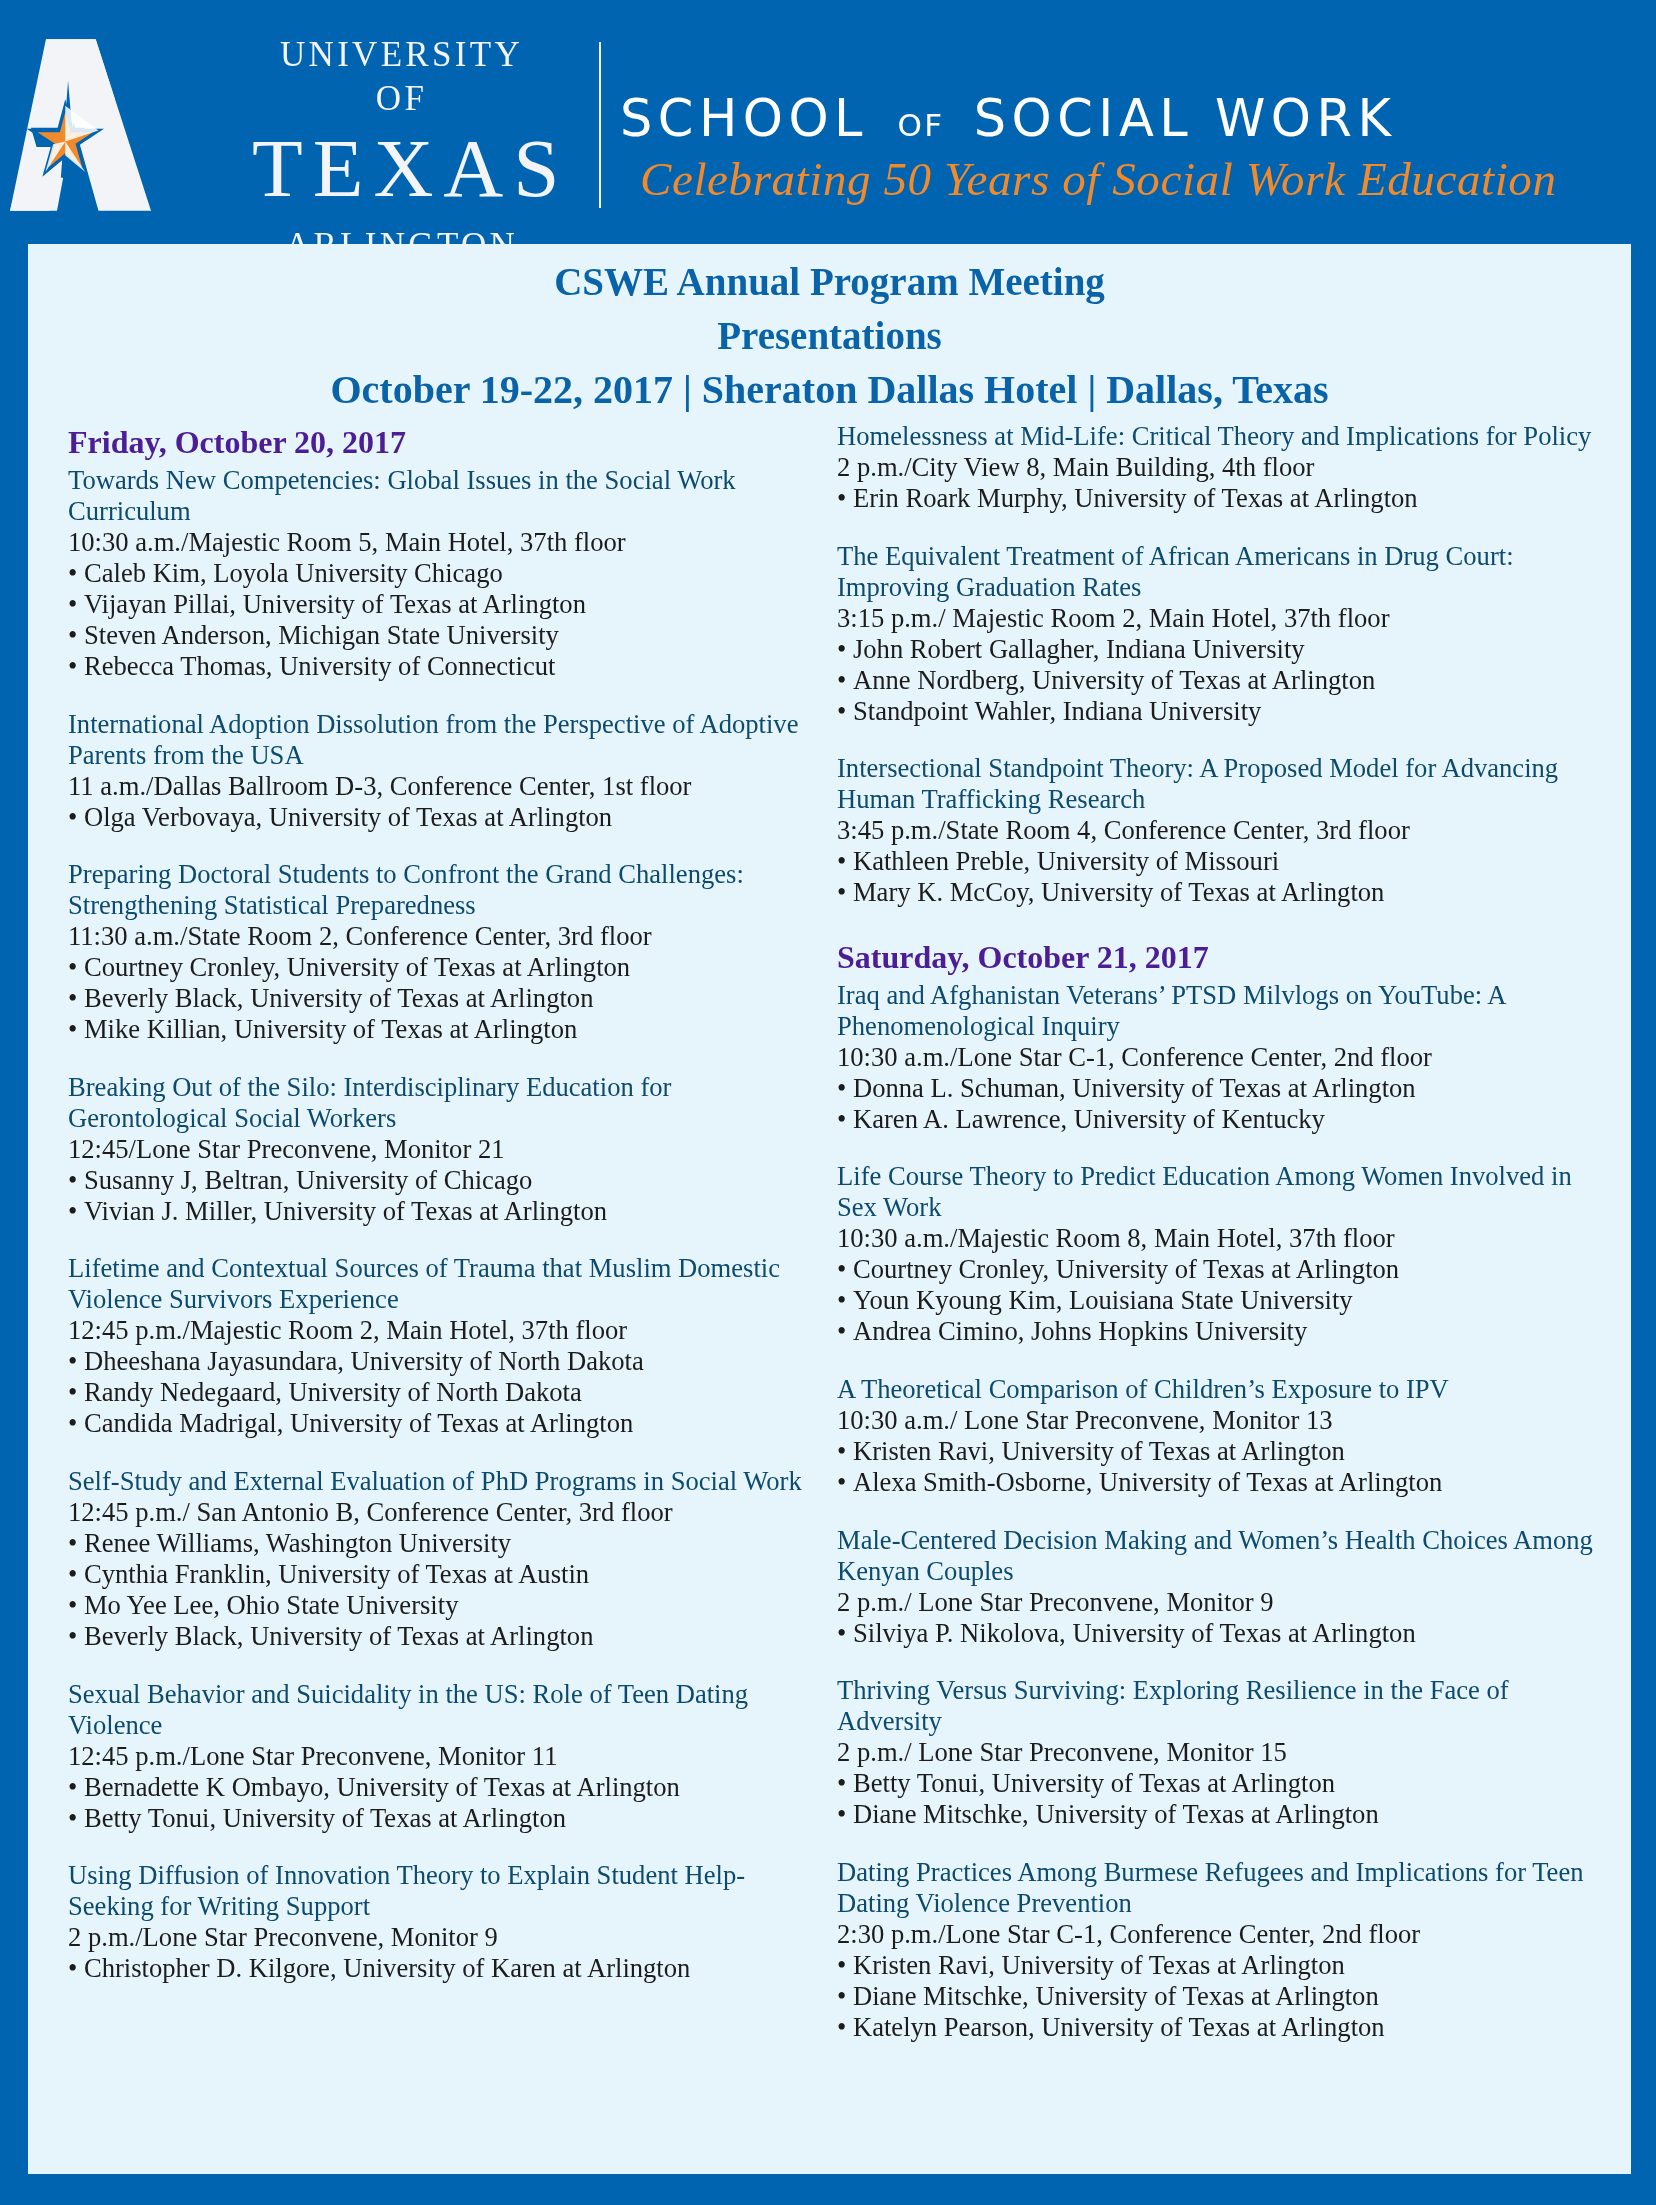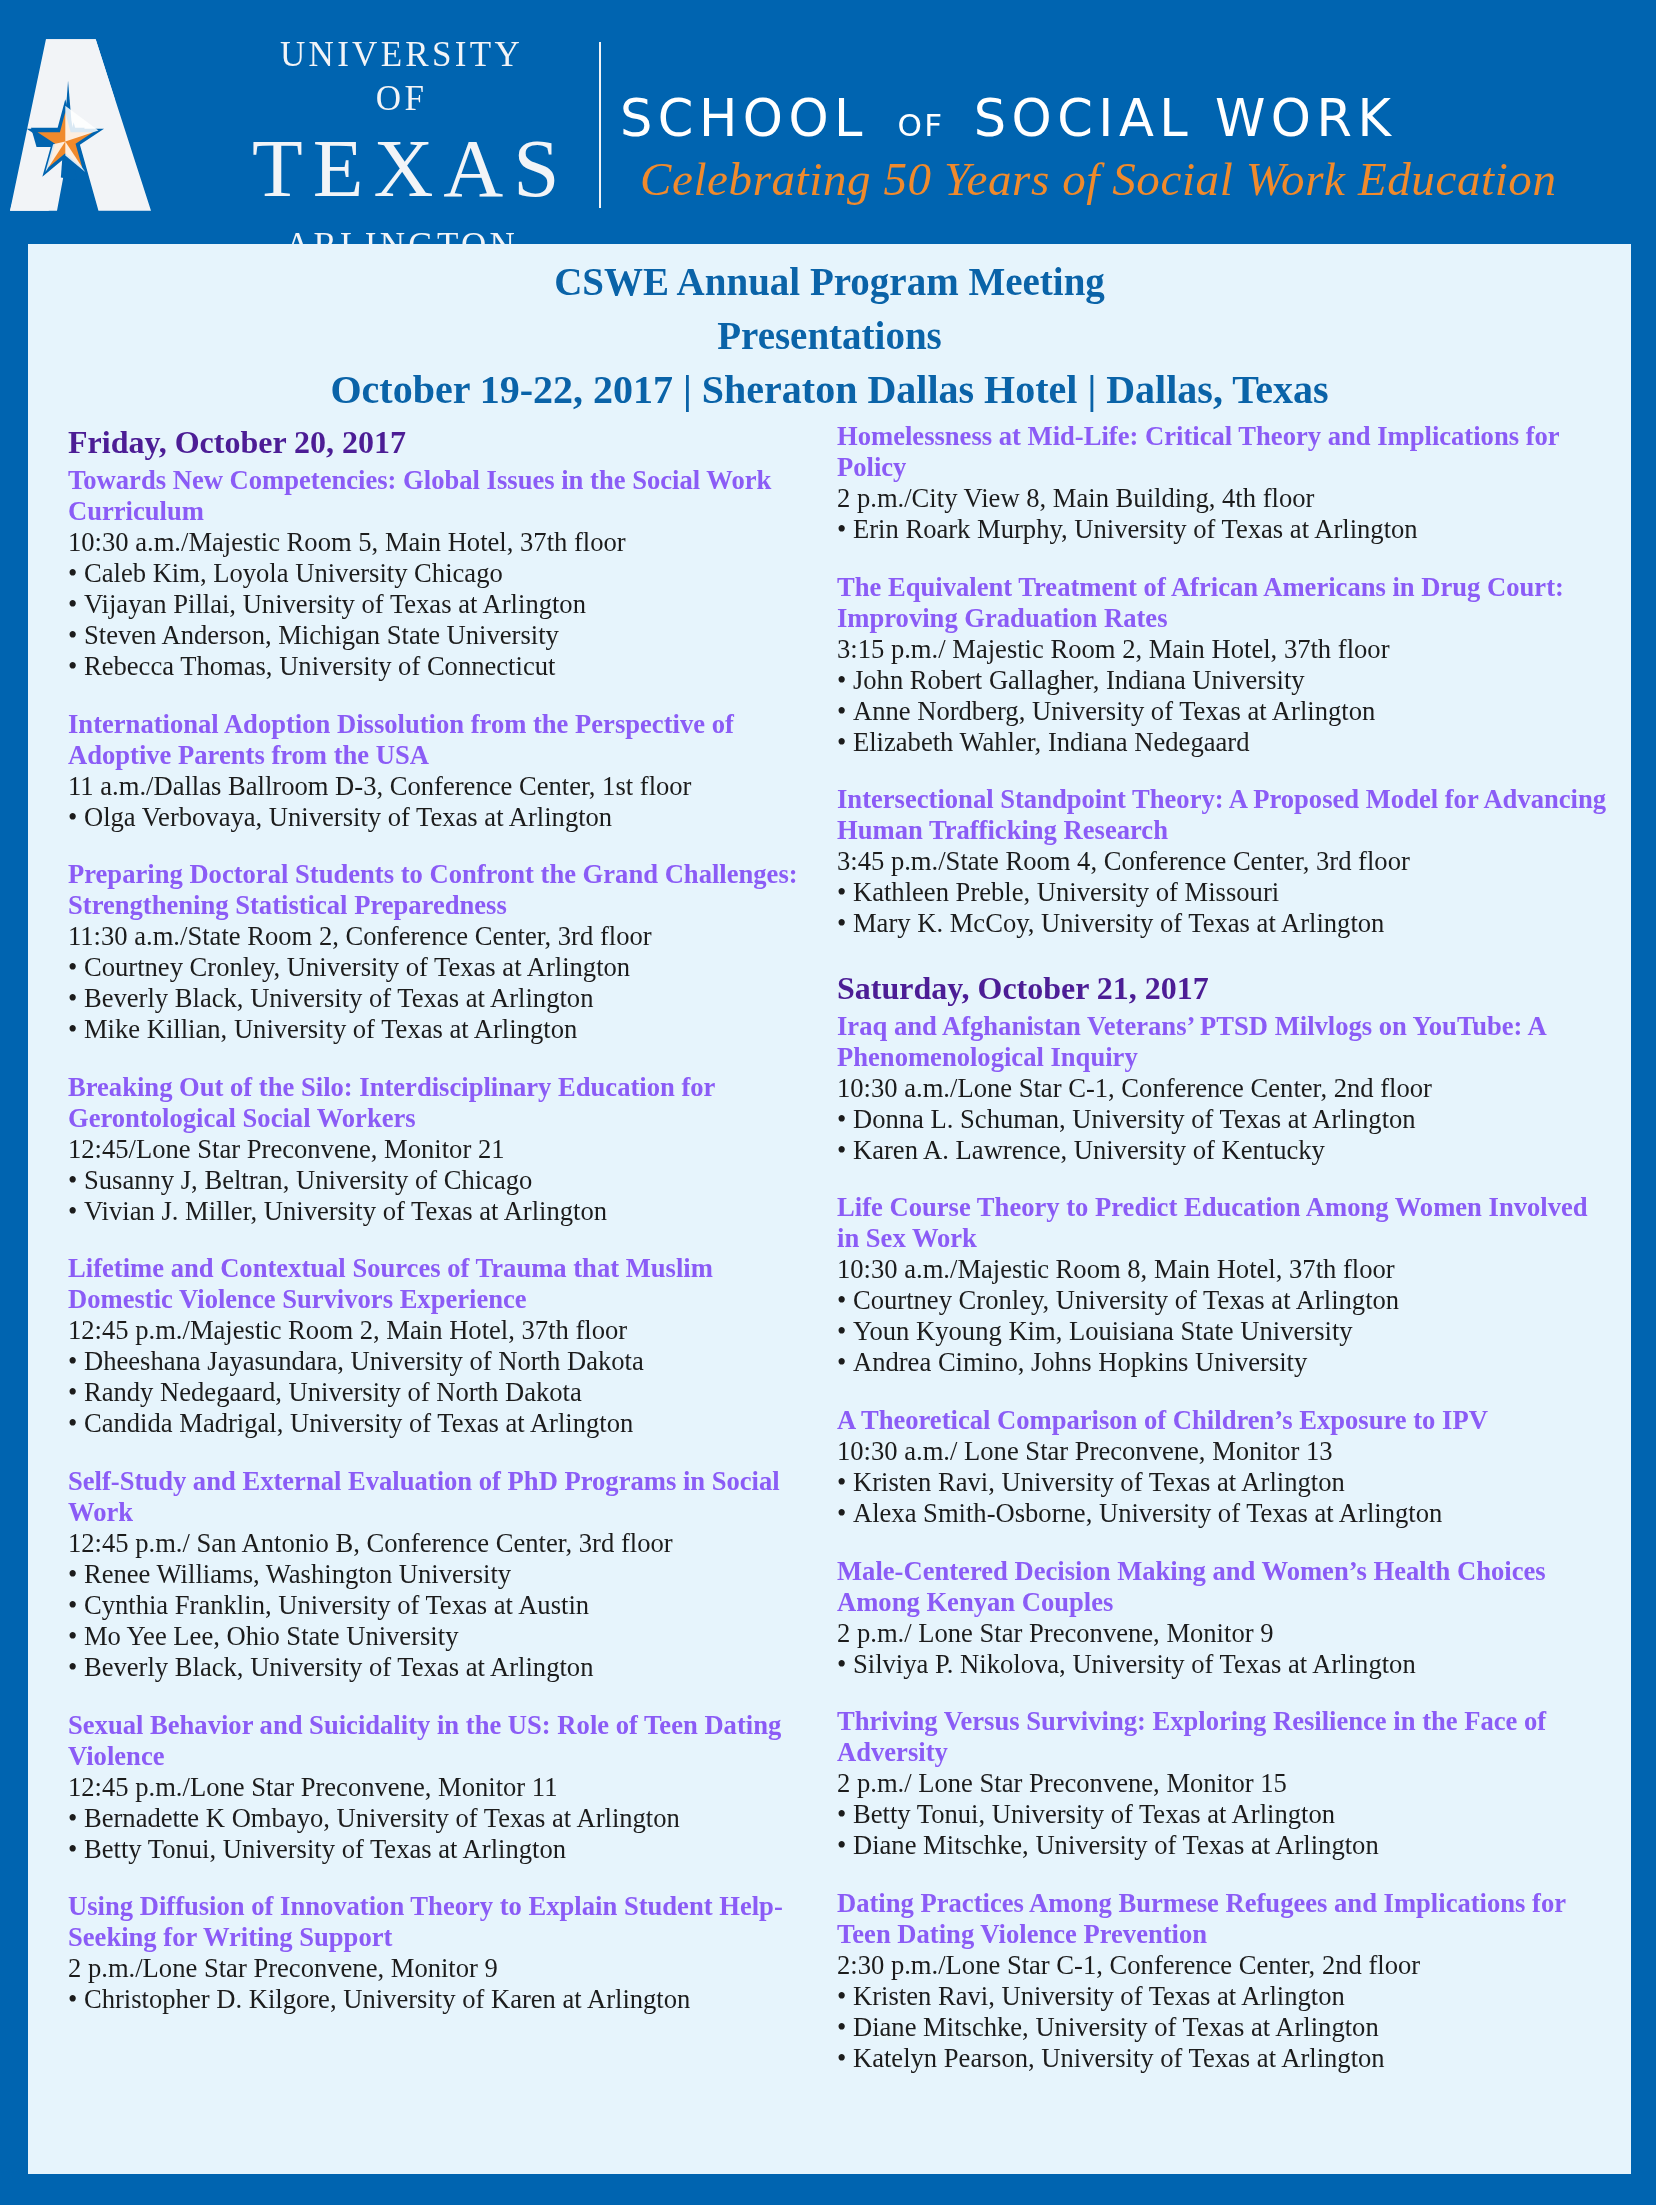--- a/index.html
+++ b/index.html
@@ -58,21 +58,21 @@
     color: #1c1c1c;
   }
   .col-left { left: 40px; width: 748px; }
   .col-right { left: 809px; top: 177px; width: 775px; }
   .day {
     color: #4c1d95; font-weight: bold; font-size: 32px; line-height: 44px;
     margin-bottom: 1.1px;
   }
   .talk { margin-bottom: 26.6px; }
   .talk-title {
-    color: #8b5cf6; font-size: 26.6px; line-height: 31px; font-weight: bold;
+    color: #0c4a6e; font-size: 26.6px; line-height: 31px;
   }
   .talk-time { font-size: 26.6px; line-height: 31px; }
   .presenter { font-size: 26.6px; line-height: 31px; }
   .presenter::before { content: "\2022\00a0"; }
 </style>
 </head>
 <body>
 
 <div class="header">
   <svg class="logo-a" viewBox="0 0 340 310">
@@ -172,21 +172,21 @@
         <div class="talk">
           <div class="talk-title">Homelessness at Mid-Life: Critical Theory and Implications for Policy</div>
           <div class="talk-time">2 p.m./City View 8, Main Building, 4th floor</div>
           <div class="presenter">Erin Roark Murphy, University of Texas at Arlington</div>
         </div>
         <div class="talk">
           <div class="talk-title">The Equivalent Treatment of African Americans in Drug Court: Improving Graduation Rates</div>
           <div class="talk-time">3:15 p.m./ Majestic Room 2, Main Hotel, 37th floor</div>
           <div class="presenter">John Robert Gallagher, Indiana University</div>
           <div class="presenter">Anne Nordberg, University of Texas at Arlington</div>
-          <div class="presenter">Elizabeth Wahler, Indiana Nedegaard</div>
+          <div class="presenter">Standpoint Wahler, Indiana University</div>
         </div>
         <div class="talk">
           <div class="talk-title">Intersectional Standpoint Theory: A Proposed Model for Advancing Human Trafficking Research</div>
           <div class="talk-time">3:45 p.m./State Room 4, Conference Center, 3rd floor</div>
           <div class="presenter">Kathleen Preble, University of Missouri</div>
           <div class="presenter">Mary K. McCoy, University of Texas at Arlington</div>
         </div>
       </div>
     <div class="day">Saturday, October 21, 2017</div>
     <div id="right-saturday">

